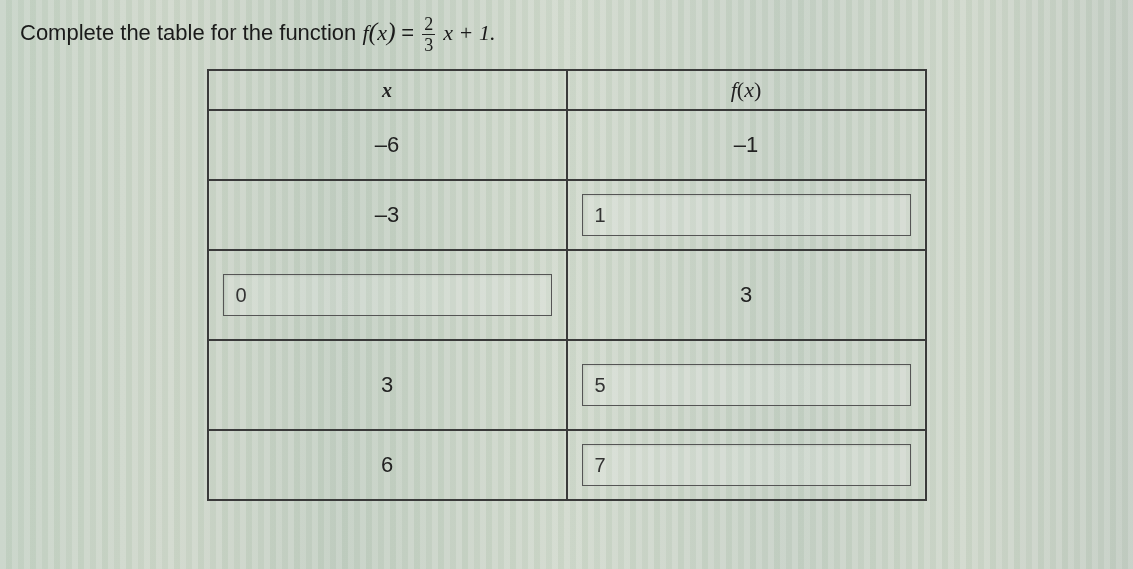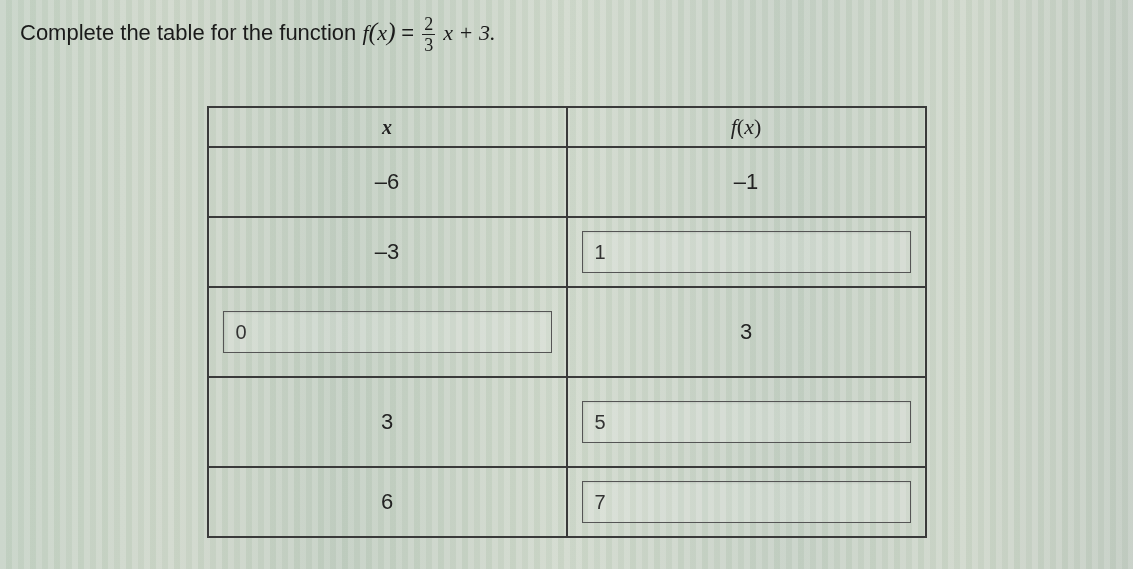--- a/index.html
+++ b/index.html
@@ -21,21 +21,21 @@
     body::before {
       content: "";
       position: absolute;
       inset: 0;
       background: repeating-linear-gradient(90deg, rgba(255,255,255,0.08) 0 6px, rgba(0,80,0,0.04) 6px 12px, rgba(255,255,255,0.06) 12px 18px, rgba(0,80,0,0.03) 18px 24px);
       pointer-events: none;
     }
     .prompt {
       font-size: 22px;
       color: #1a1a1a;
-      margin-bottom: 52px;
+      margin-bottom: 15px;
       position: relative;
       z-index: 1;
     }
     .func {
       font-style: italic;
       font-family: "Times New Roman", serif;
     }
     .frac {
       display: inline-block;
       vertical-align: middle;
@@ -111,21 +111,21 @@
 <div class="prompt">
   <span>Complete the table for the function </span>
   <span class="func">
     <span>f</span><span style="font-size:26px;">(</span><span>x</span><span style="font-size:26px;">)</span>
   </span>
   <span> = </span>
   <span class="frac">
     <span class="num">2</span>
     <span class="den">3</span>
   </span>
-  <span class="func">x + 3.</span>
+  <span class="func">x + 1.</span>
 </div>
 
 <div class="table-wrap">
   <table>
     <thead>
       <tr>
         <th>
           <span style="font-style:italic;font-family:'Times New Roman',serif;font-weight:bold;">x</span>
         </th>
         <th>

